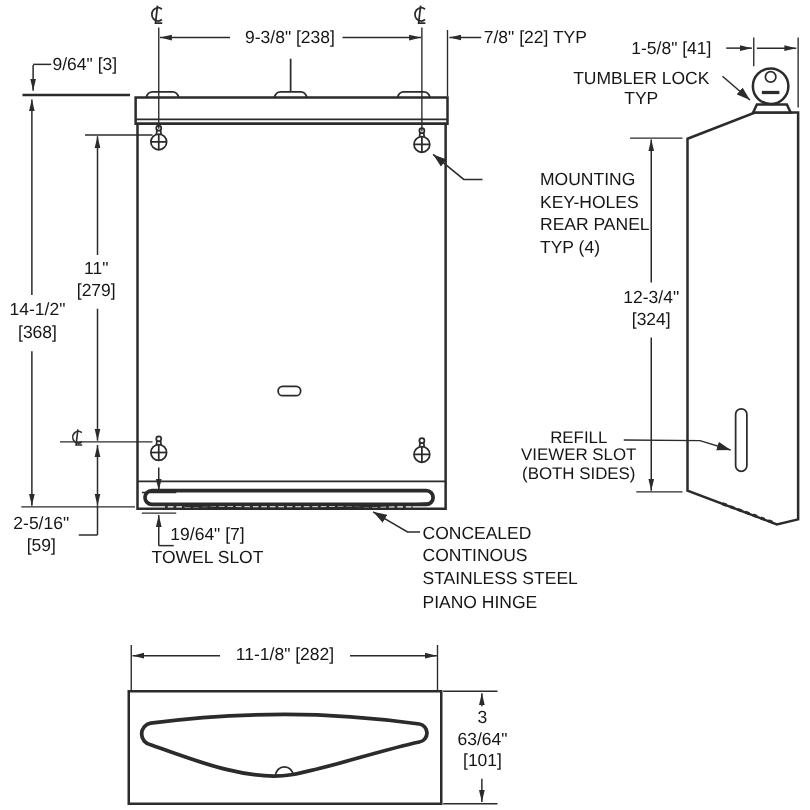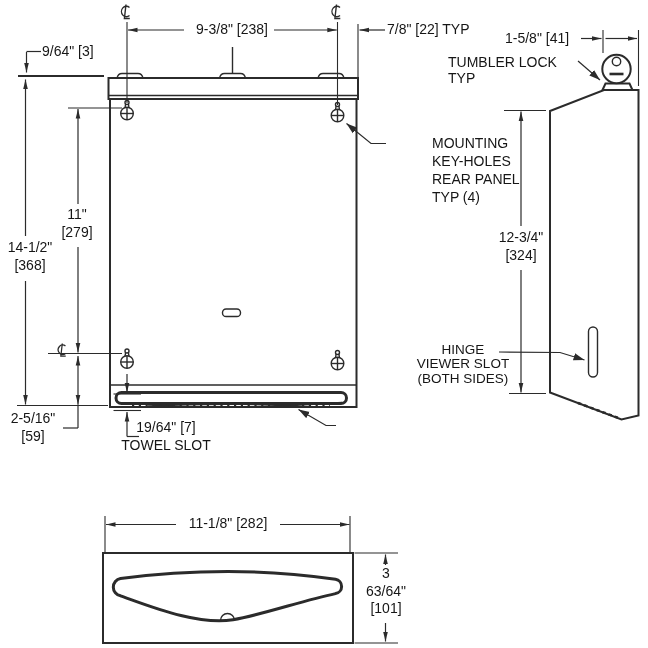--- a/index.html
+++ b/index.html
@@ -7,21 +7,21 @@
           font-family:"Liberation Sans",sans-serif;}
   svg{position:absolute;left:0;top:0;}
   .obj{stroke:#2b2b2b;stroke-width:2;fill:none;}
   .objw{stroke:#2b2b2b;stroke-width:2;fill:#fff;}
   .thin{stroke:#2b2b2b;stroke-width:1.4;fill:none;}
   .dim{stroke:#2b2b2b;stroke-width:1.2;fill:none;}
   .ext{stroke:#2b2b2b;stroke-width:1.1;fill:none;}
   .thick{stroke:#2b2b2b;stroke-width:3;fill:none;}
   .lbl{position:absolute;font-size:14px;line-height:1.28;color:#161616;white-space:pre-line;}
   .c{text-align:center;}
-  .r{text-align:left;}
+  .r{text-align:center;}
 </style>
 </head>
 <body>
 
 <div id="canvas">
 
 <svg width="648" height="648" viewBox="0 0 648 648">
   <defs>
     <marker id="da" viewBox="0 0 10 6" markerWidth="10" markerHeight="6" refX="9.5" refY="3" orient="auto-start-reverse" markerUnits="userSpaceOnUse">
       <path d="M9.5,3 L0,0.7 L0,5.3 Z" fill="#2b2b2b"></path>
@@ -192,25 +192,29 @@
 <div class="lbl" style="left:387px;top:135px;margin-left:45px;">MOUNTING
 KEY-HOLES
 REAR PANEL
 TYP (4)</div>
 <div class="lbl c" style="left:0px;top:238px;width:60px;line-height:1.32;">14-1/2"
 [368]</div>
 <div class="lbl c" style="left:48px;top:206px;width:58px;line-height:1.25;">11"
 [279]</div>
 <div class="lbl c" style="left:493px;top:229px;width:56px;line-height:1.25;">12-3/4"
 [324]</div>
-<div class="lbl c" style="left:402px;top:343px;width:122px;font-size:13.5px;line-height:1.07;">HINGE
+<div class="lbl c" style="left:402px;top:343px;width:122px;font-size:13.5px;line-height:1.07;">REFILL
 VIEWER SLOT
 (BOTH SIDES)</div>
 <div class="lbl c" style="left:2px;top:409px;width:62px;line-height:1.3;">2-5/16"
 [59]</div>
 <div class="lbl c" style="left:112px;top:418px;width:108px;line-height:1.3;">19/64" [7]
 TOWEL SLOT</div>
+<div class="lbl" style="left:338px;top:417px;line-height:1.3;">CONCEALED
+CONTINOUS
+STAINLESS STEEL
+PIANO HINGE</div>
 <div class="lbl c" style="left:176px;top:515px;width:104px;">11-1/8" [282]</div>
 <div class="lbl c" style="left:357px;top:565px;width:58px;line-height:1.25;">3
 63/64"
 [101]</div>
 
 </div>
 
 </body></html>

